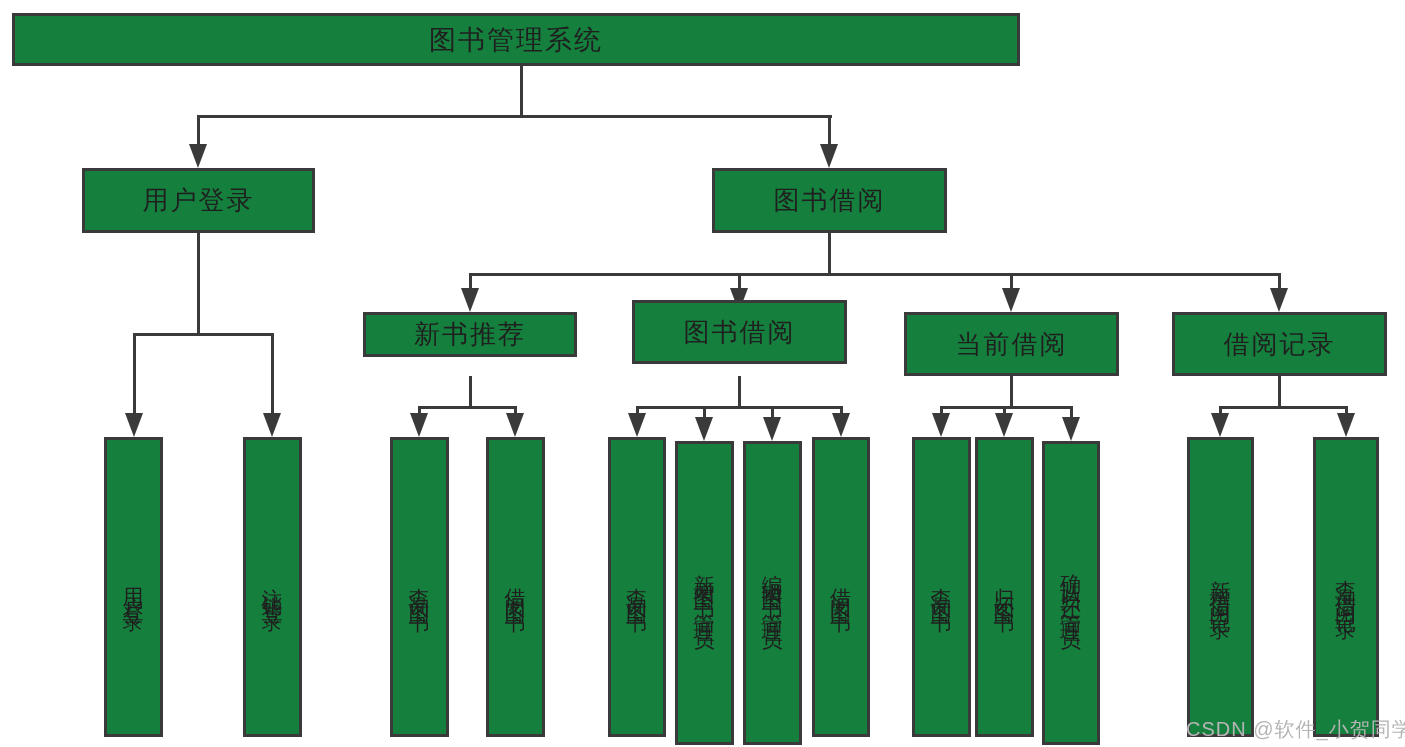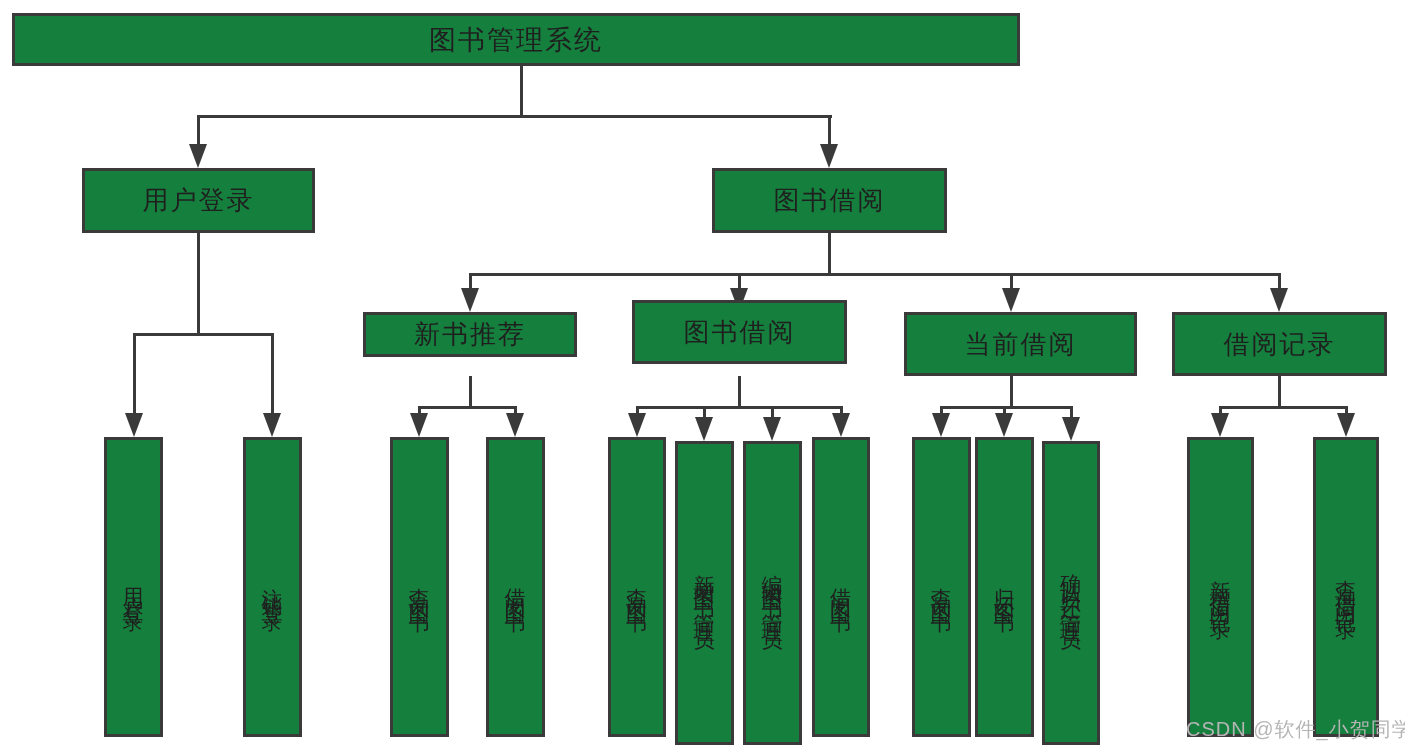--- a/index.html
+++ b/index.html
@@ -70,21 +70,21 @@
   <div class="arrow" style="left:1002px;top:288px"></div>
   <div class="vline" style="left:1278px;top:273px;height:15px"></div>
   <div class="arrow" style="left:1270px;top:288px"></div>
 
   <div class="box hbox" style="left:363px;top:312px;width:214px;height:45px">
     <span>新书推荐</span>
   </div>
   <div class="box hbox" style="left:632px;top:300px;width:215px;height:64px">
     <span>图书借阅</span>
   </div>
-  <div class="box hbox" style="left:904px;top:312px;width:233px;height:64px">
+  <div class="box hbox" style="left:904px;top:312px;width:215px;height:64px">
     <span>当前借阅</span>
   </div>
   <div class="box hbox" style="left:1172px;top:312px;width:215px;height:64px">
     <span>借阅记录</span>
   </div>
 
   <div class="vline" style="left:469px;top:376px;height:31px"></div>
   <div class="hline" style="left:418px;top:406px;width:99px"></div>
   <div class="vline" style="left:418px;top:406px;height:7px"></div>
   <div class="arrow" style="left:410px;top:413px"></div>

